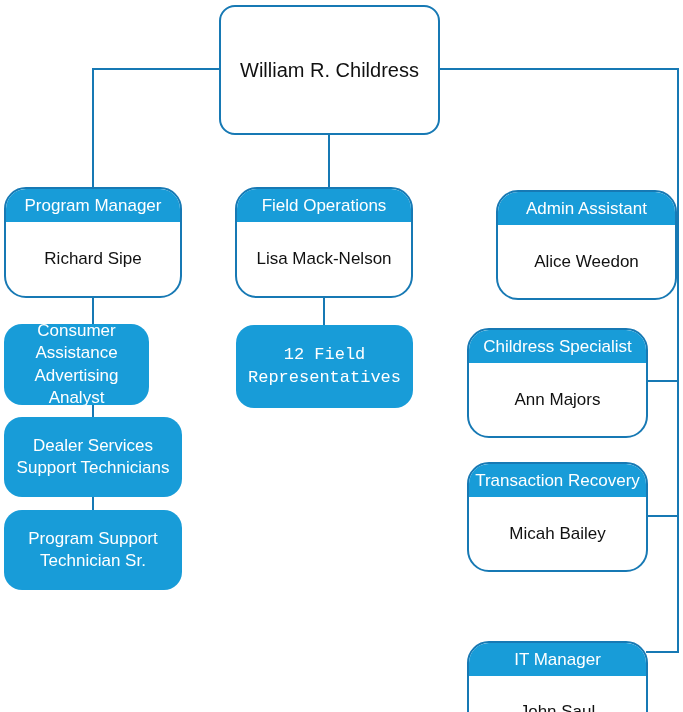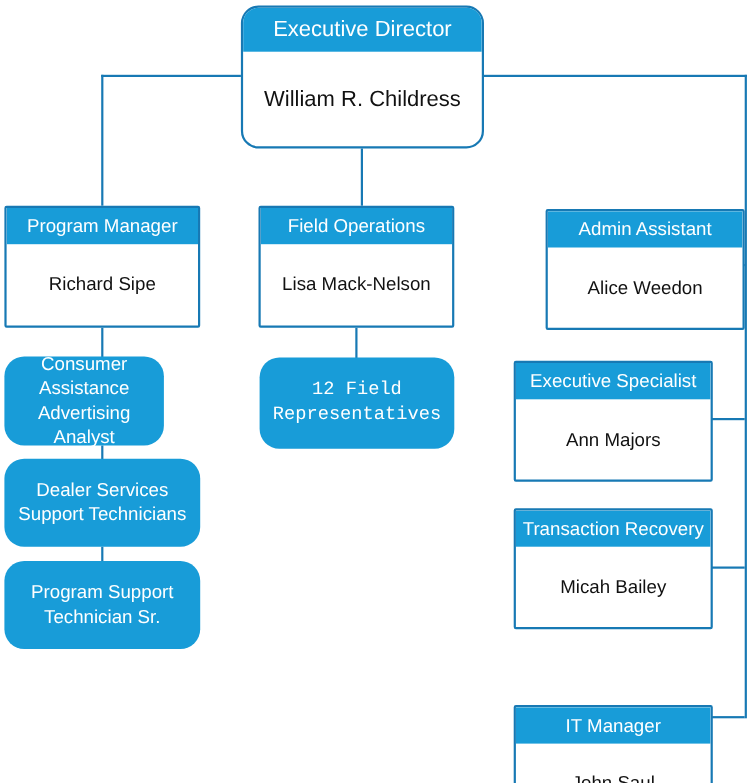--- a/index.html
+++ b/index.html
@@ -18,21 +18,21 @@
     overflow: hidden;
   }
   .line { position: absolute; background: var(--blue-border); }
 
   
   .tbox {
     position: absolute;
     box-sizing: border-box;
     background: #ffffff;
     border: 2px solid var(--blue-border);
-    border-radius: 2px;
+    border-radius: 22px;
     overflow: hidden;
     display: flex;
     flex-direction: column;
   }
   .tbox .hd {
     background: var(--blue-fill);
     color: var(--header-text);
     display: flex;
     align-items: center;
     justify-content: center;
@@ -85,21 +85,20 @@
   <div class="line" style="left:92px; top:298px; width:2px; height:27px;"></div>
   <div class="line" style="left:92px; top:405px; width:2px; height:13px;"></div>
   <div class="line" style="left:92px; top:497px; width:2px; height:14px;"></div>
   <div class="line" style="left:323px; top:298px; width:2px; height:28px;"></div>
   <div class="line" style="left:646px; top:240px; width:31px; height:2px;"></div>
   <div class="line" style="left:646px; top:380px; width:31px; height:2px;"></div>
   <div class="line" style="left:646px; top:515px; width:31px; height:2px;"></div>
   <div class="line" style="left:646px; top:651px; width:31px; height:2px;"></div>
 
   <div class="tbox lg" style="left:219px; top:5px; width:221px; height:130px;">
-    <div class="hd">Executive Director</div>
     <div class="bd">William R. Childress</div>
   </div>
 
   <div class="tbox" style="left:4px; top:187px; width:178px; height:111px;">
     <div class="hd">Program Manager</div>
     <div class="bd">Richard Sipe</div>
   </div>
 
   <div class="tbox" style="left:235px; top:187px; width:178px; height:111px;">
     <div class="hd">Field Operations</div>
@@ -117,21 +116,21 @@
   <div class="sbox" style="left:4px; top:417px; width:178px; height:80px;">Dealer Services
 Support Technicians</div>
 
   <div class="sbox" style="left:4px; top:510px; width:178px; height:80px;">Program Support
 Technician Sr.</div>
 
   <div class="sbox" style="left:236px; top:325px; width:177px; height:83px;font-family:Liberation Mono, monospace;">12 Field
 Representatives</div>
 
   <div class="tbox" style="left:467px; top:328px; width:181px; height:110px;">
-    <div class="hd">Executive Specialist</div>
+    <div class="hd">Childress Specialist</div>
     <div class="bd">Ann Majors</div>
   </div>
 
   <div class="tbox" style="left:467px; top:462px; width:181px; height:110px;">
     <div class="hd">Transaction Recovery</div>
     <div class="bd">Micah Bailey</div>
   </div>
 
   <div class="tbox" style="left:467px; top:597px; width:181px; height:108px;margin-top:44px;">
     <div class="hd">IT Manager</div>

